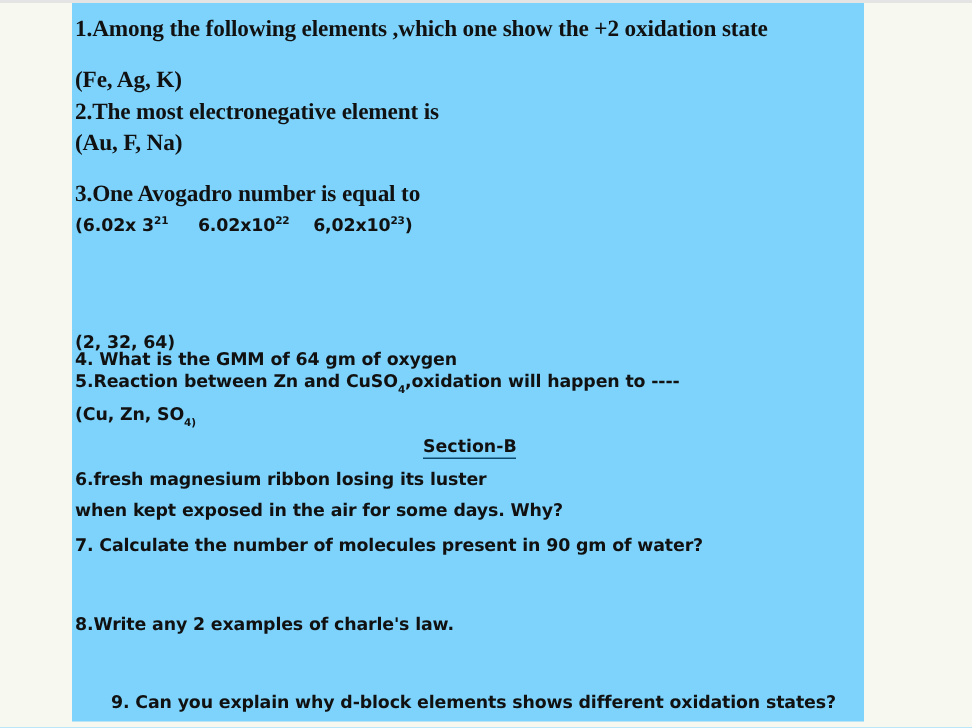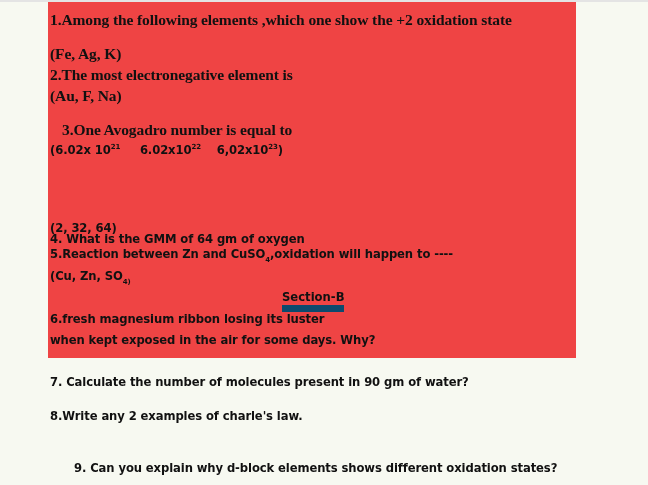--- a/index.html
+++ b/index.html
@@ -19,22 +19,22 @@
     position: absolute;
     left: 0; top: 0;
     width: 648px; height: 2px;
     background: #e4e4e4;
   }
   .page {
     position: absolute;
     left: 48px;
     top: 2px;
     width: 528px;
-    height: 356px;
-    background: #ef4444;
+    height: 479px;
+    background: #7dd3fc;
   }
   .q {
     position: absolute;
     left: 2px;
     white-space: nowrap;
   }
   .serif {
     font-family: "Liberation Serif", "DejaVu Serif", serif;
     font-weight: bold;
     font-size: 15.5px;
@@ -53,56 +53,56 @@
   .sub {
     font-size: 7px;
     vertical-align: -4px;
   }
   .section {
     position: absolute;
     left: 234px;
     font-family: "DejaVu Sans", sans-serif;
     font-weight: bold;
     font-size: 11.6px;
-    border-bottom: 7px solid #0c4a6e;
+    border-bottom: 1px solid #0c4a6e;
     padding-bottom: 1px;
   }
 </style>
 </head>
 <body>
 
 <div class="top-strip"></div>
 
 <div class="page">
 
   <div class="q serif" style="top:9px;">1.Among the following elements ,which one show the +2 oxidation state</div>
   <div class="q serif" style="top:43px;">(Fe,  Ag,  K)</div>
 
   <div class="q serif" style="top:64px;">2.The most electronegative element is</div>
   <div class="q serif" style="top:85px;">(Au,  F,  Na)</div>
 
-  <div class="q serif" style="top:119px;margin-left:12px;">3.One Avogadro number is equal to</div>
+  <div class="q serif" style="top:119px;">3.One Avogadro number is equal to</div>
   <div class="q sans" style="top:141px;">
-    <span>(6.02x 10</span><span class="sup">21</span>&nbsp;&nbsp;&nbsp;&nbsp;&nbsp;<span>6.02x10</span><span class="sup">22</span>&nbsp;&nbsp;&nbsp;&nbsp;<span>6,02x10</span><span class="sup">23</span><span>)</span>
+    <span>(6.02x 3</span><span class="sup">21</span>&nbsp;&nbsp;&nbsp;&nbsp;&nbsp;<span>6.02x10</span><span class="sup">22</span>&nbsp;&nbsp;&nbsp;&nbsp;<span>6,02x10</span><span class="sup">23</span><span>)</span>
   </div>
 
   <div class="q sans" style="top:182px;margin-top:48px;">4. What is the GMM of 64 gm of oxygen</div>
   <div class="q sans" style="top:204px;margin-top:15px;">(2,  32,  64)</div>
 
   <div class="q sans" style="top:245px;">
     <span>5.Reaction between Zn  and CuSO</span><span class="sub">4</span><span>,oxidation will happen to ----</span>
   </div>
   <div class="q sans" style="top:267px;">
     <span>(Cu,  Zn,  SO</span><span class="sub">4)</span>
   </div>
 
   <div class="section" style="top:288px;">Section-B</div>
 
   <div class="q sans" style="top:310px;">6.fresh magnesium ribbon losing its luster</div>
   <div class="q sans" style="top:331px;">when kept exposed in the air for some days. Why?</div>
 
-  <div class="q sans" style="top:373px;">7. Calculate the number of molecules present in 90 gm of water?</div>
+  <div class="q sans" style="top:354px;">7. Calculate the number of molecules present in 90 gm of water?</div>
 
   <div class="q sans" style="top:407px;">8.Write any 2 examples of charle's law.</div>
 
   <div class="q sans" style="top:459px;margin-left:24px;">9. Can you explain why  d-block elements shows different oxidation states?</div>
 
 </div>
 
 </body></html>

